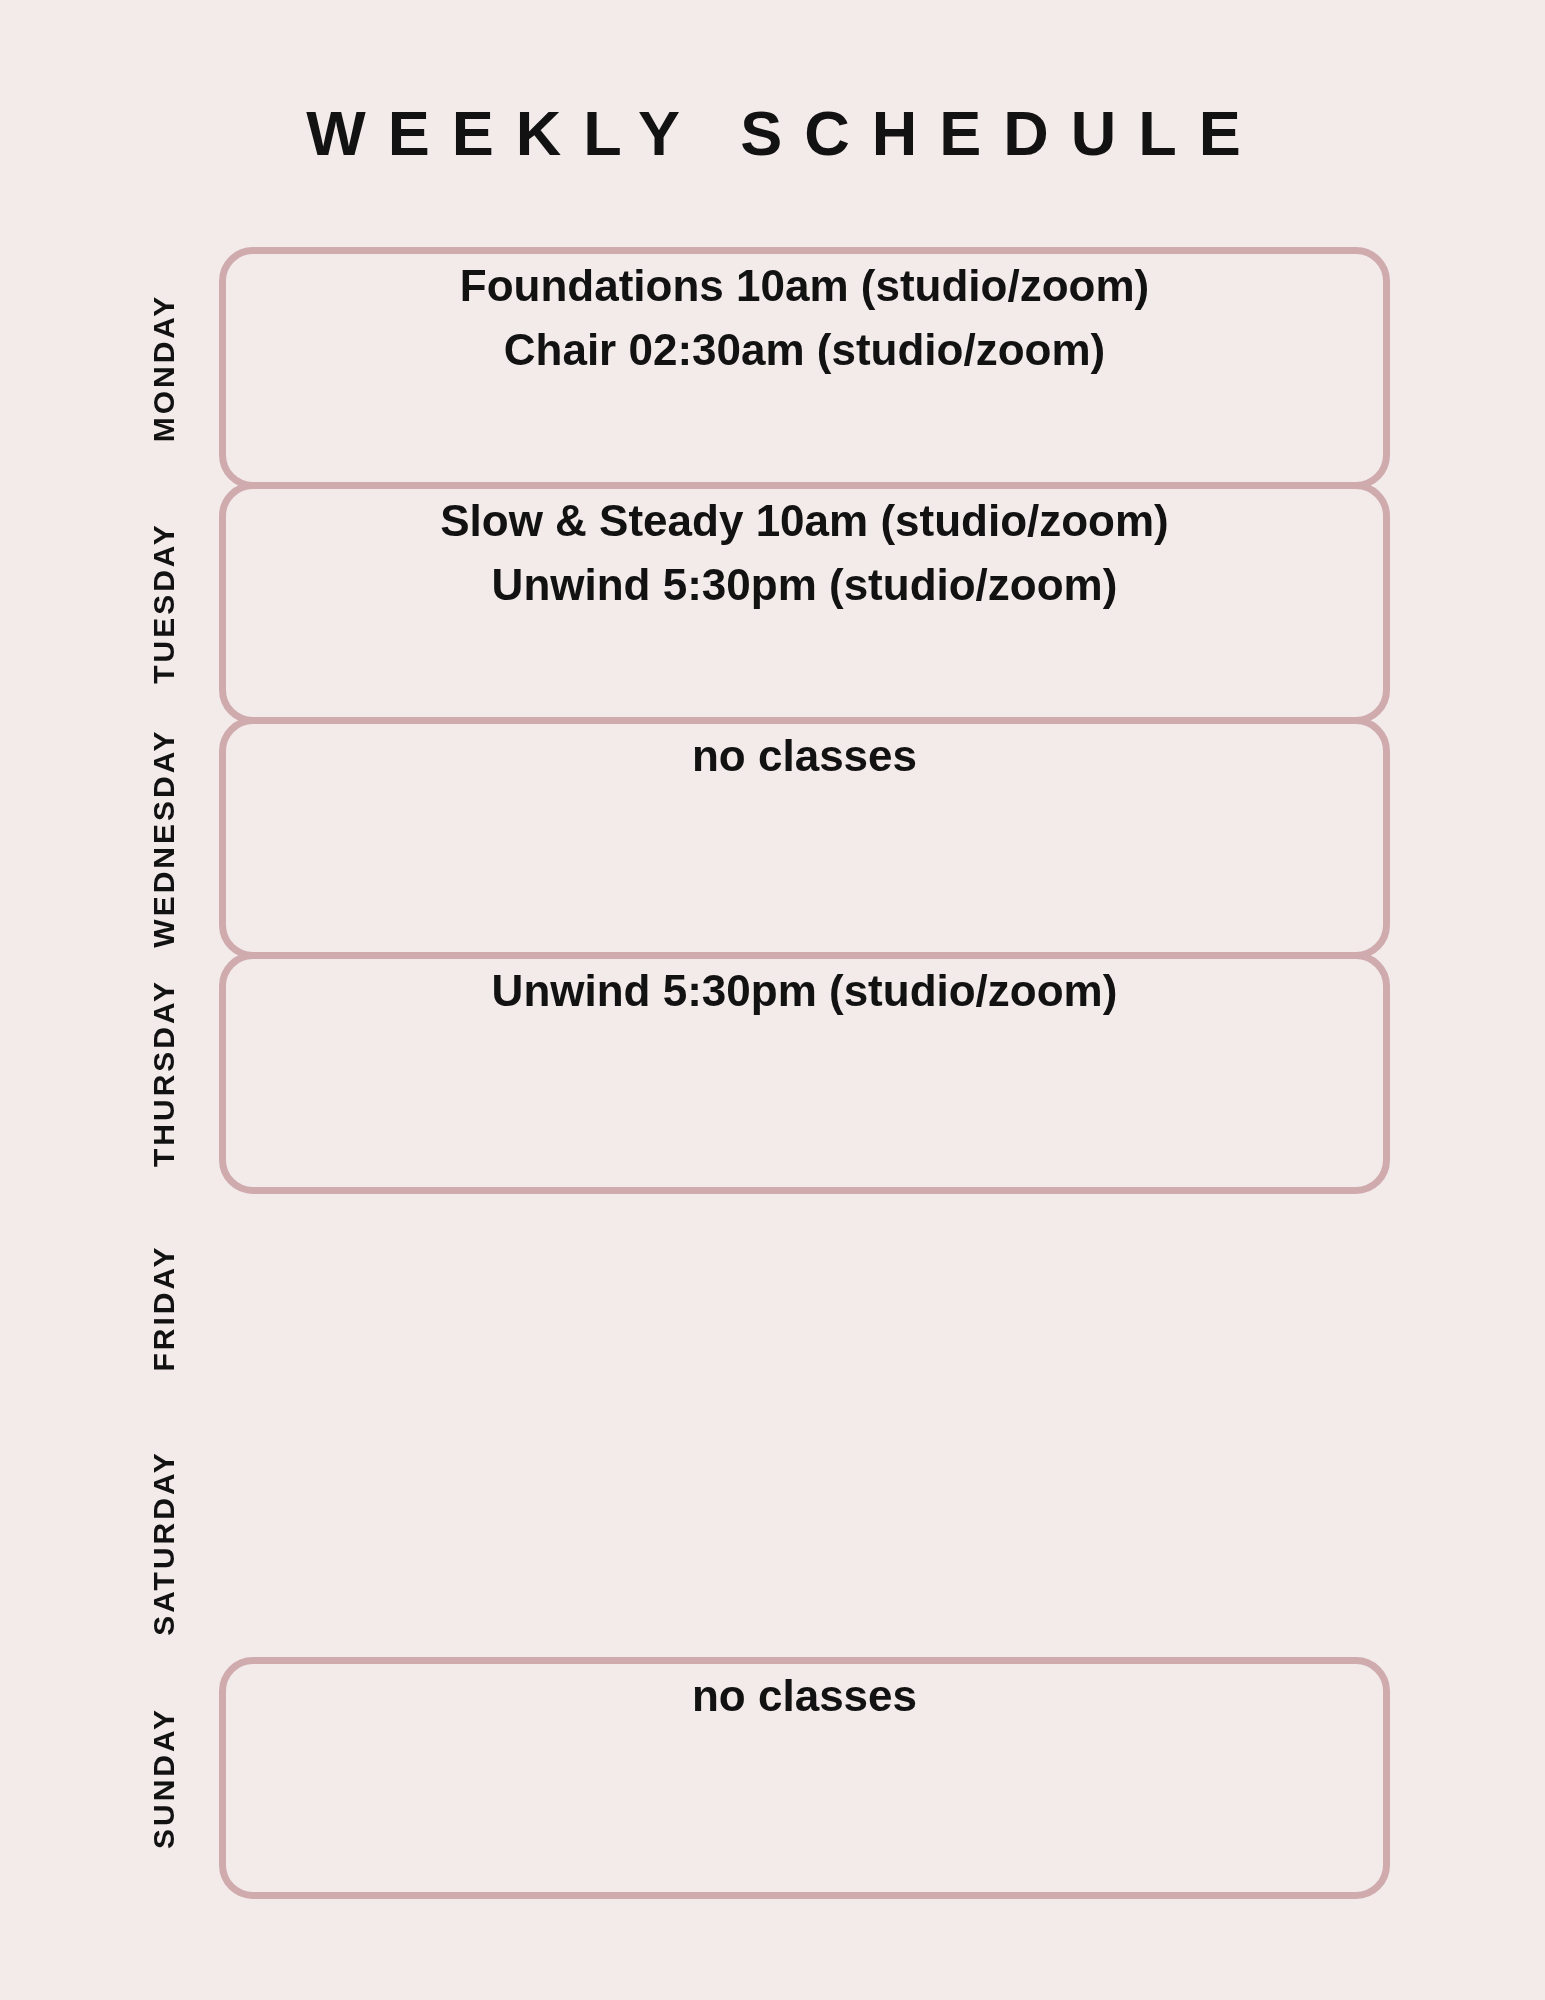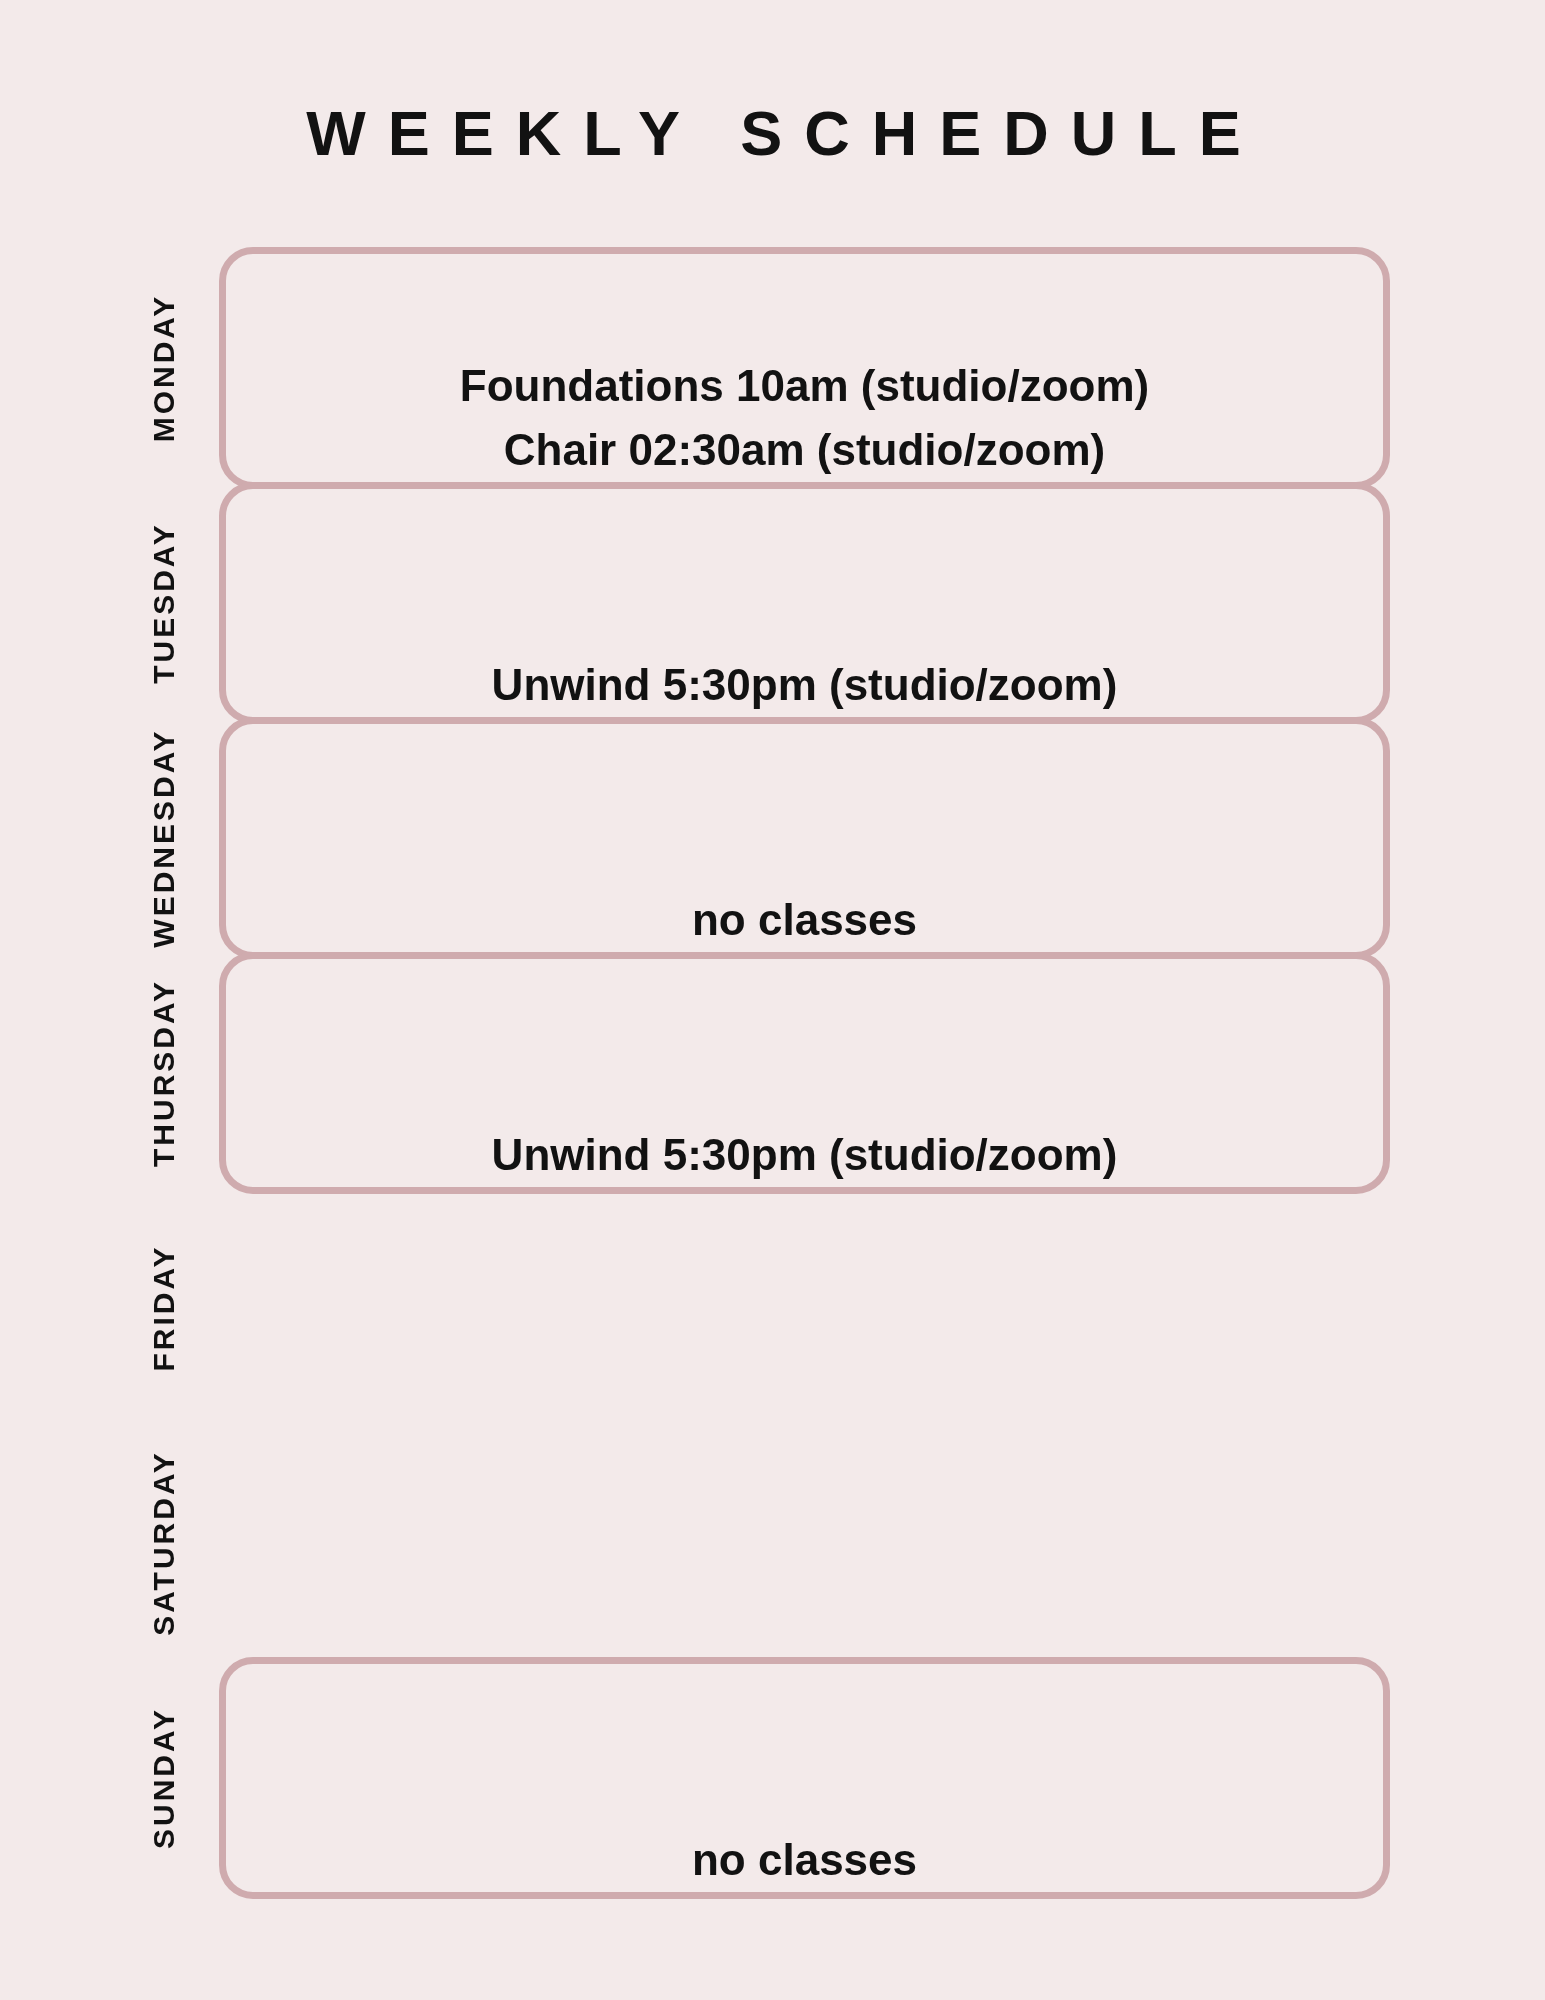--- a/index.html
+++ b/index.html
@@ -46,21 +46,21 @@
   .card {
     position: absolute;
     top: 0;
     bottom: 0;
     left: 219px;
     right: 155px;
     border: 7px solid var(--border, #cfabae);
     border-radius: 34px;
     background: transparent;
     display: flex;
-    align-items: flex-end;
+    align-items: flex-start;
     justify-content: center;
   }
   .card-lines {
     text-align: center;
     color: var(--text, #121212);
     font-weight: 700;
     font-size: 44px;
     line-height: 64px;
   }
   .day-label {
@@ -88,20 +88,21 @@
             <div class="class-line">Foundations 10am (studio/zoom)</div>
             <div class="class-line">Chair 02:30am (studio/zoom)</div>
           </div>
     </div>
   </div>
 
   <div class="row">
     <div class="day-label">TUESDAY</div>
     <div class="card">
       <div class="card-lines">
+            <div class="class-line">Slow &amp; Steady 10am (studio/zoom)</div>
             <div class="class-line">Unwind 5:30pm (studio/zoom)</div>
           </div>
     </div>
   </div>
 
   <div class="row">
     <div class="day-label">WEDNESDAY</div>
     <div class="card">
       <div class="card-lines">
             <div class="class-line">no classes</div>

